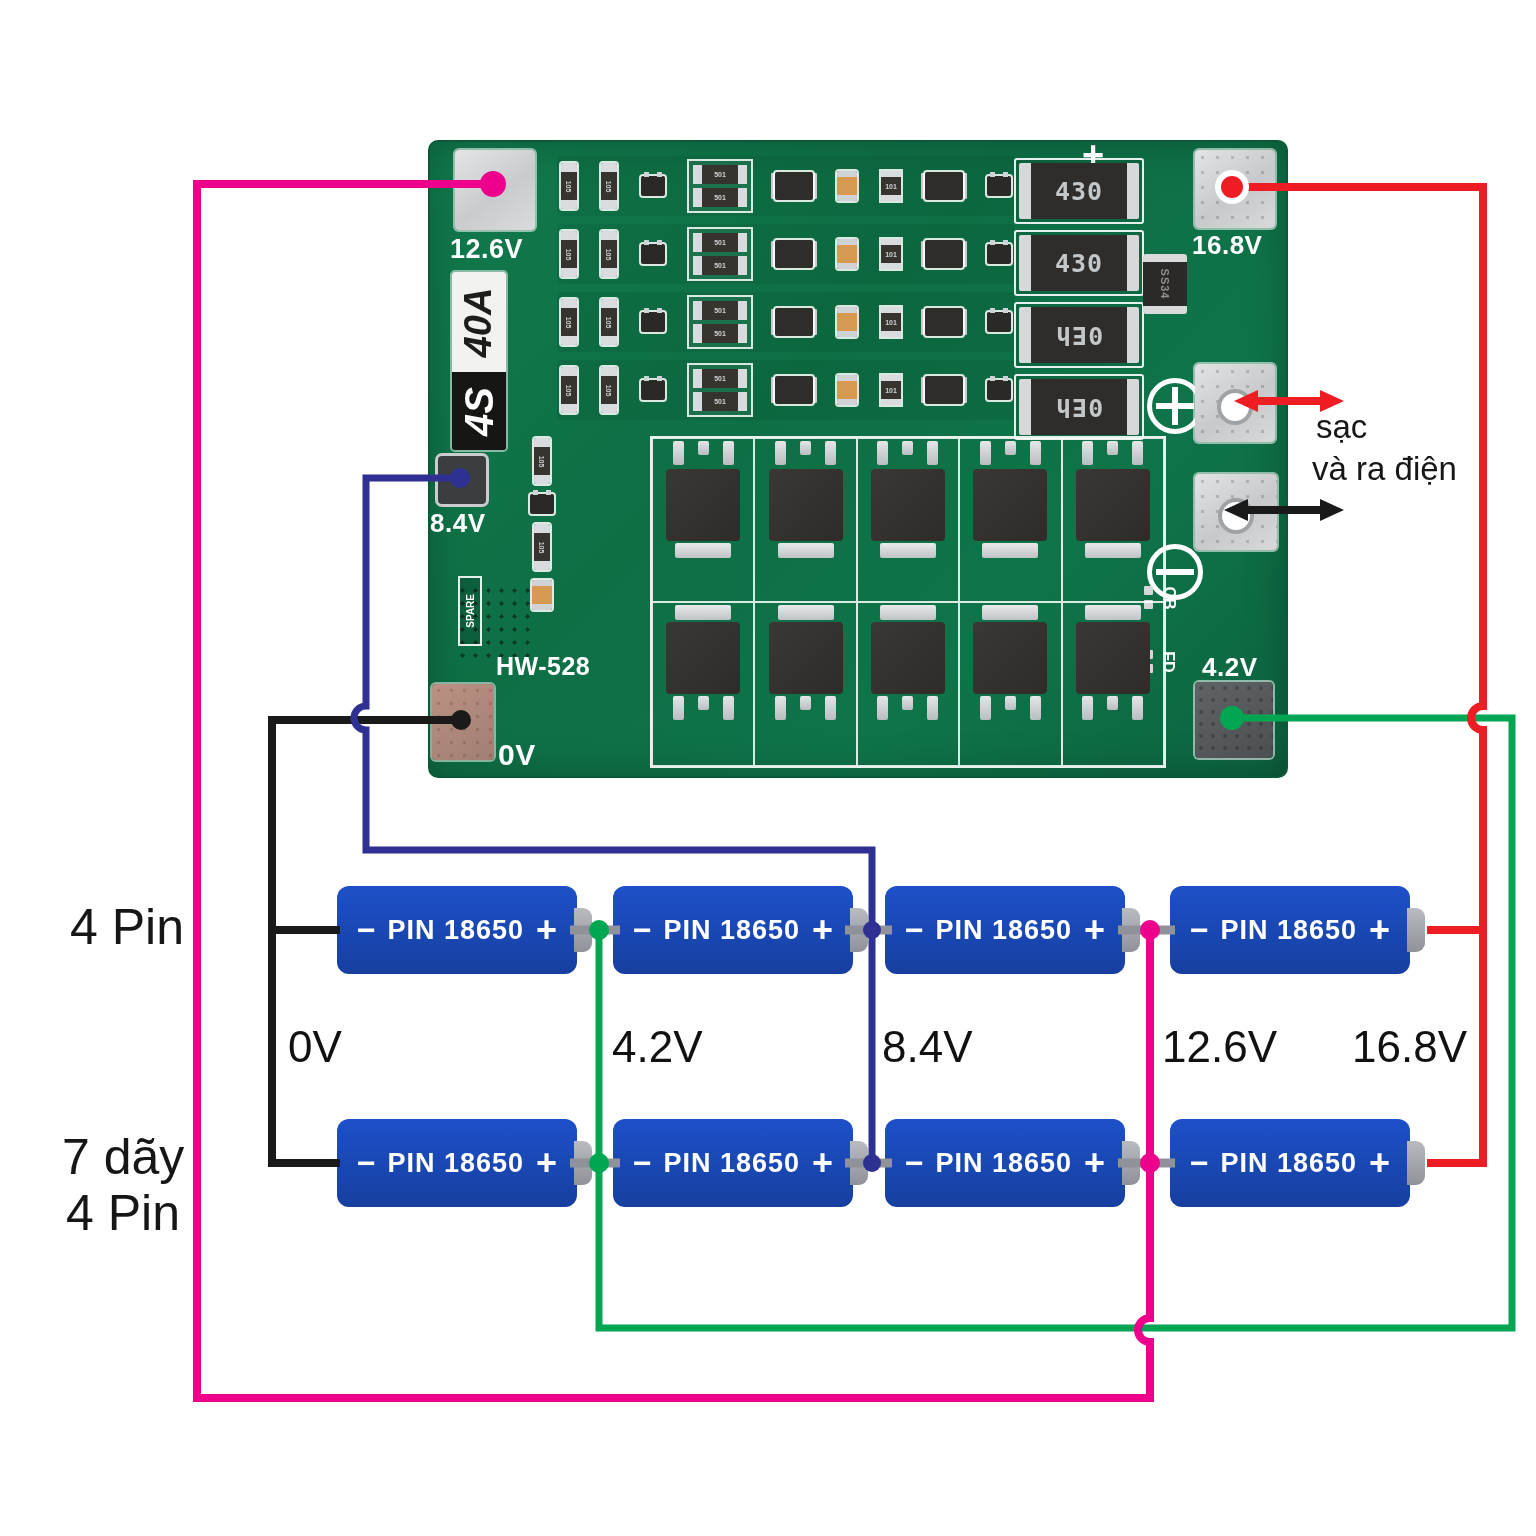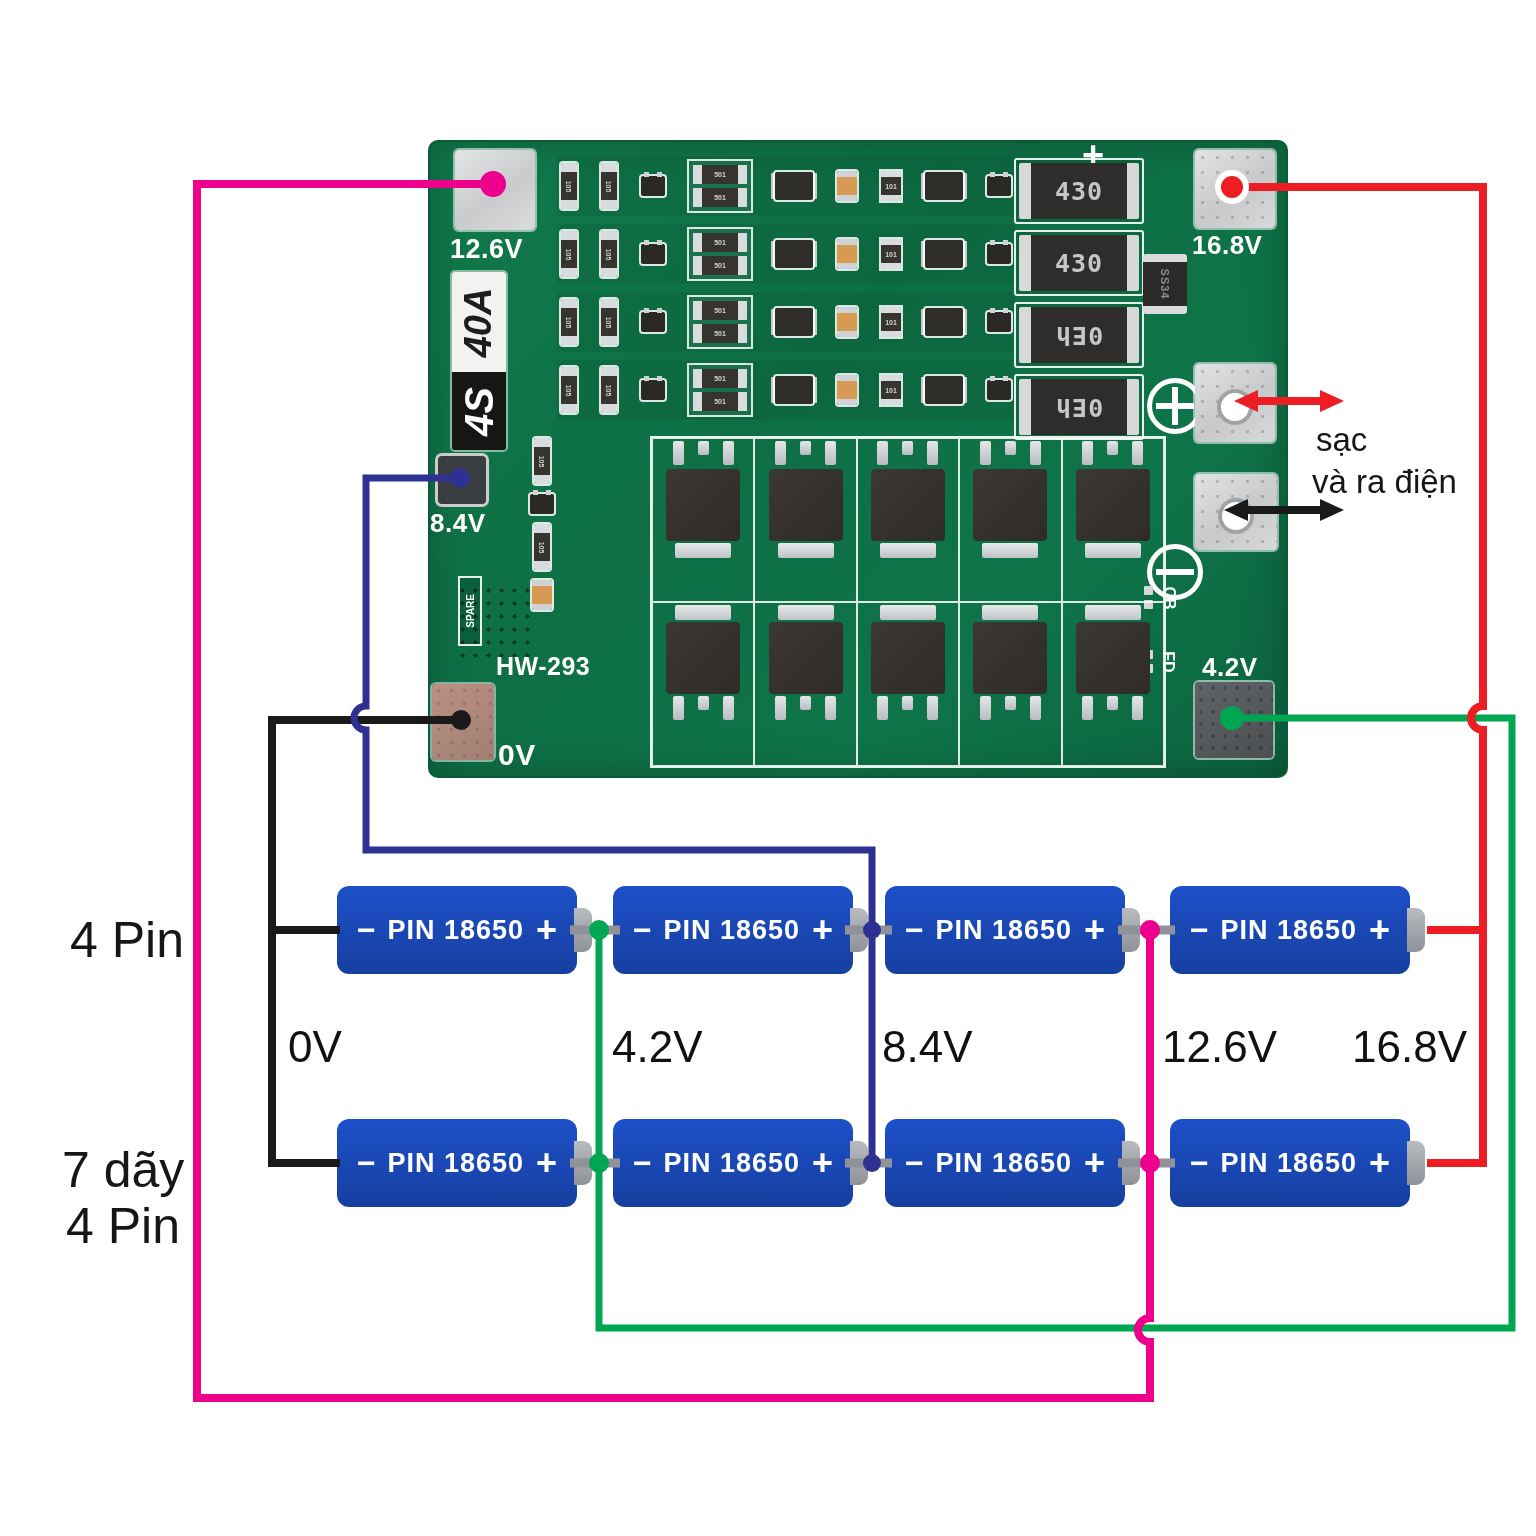--- a/index.html
+++ b/index.html
@@ -85,21 +85,21 @@
   .battery{width:240px;height:88px;background:linear-gradient(180deg,#1d50c9,#163f9f);
            border-radius:12px;display:flex;align-items:center;justify-content:space-between;
            padding:0 20px;box-sizing:border-box;color:#fff;z-index:2;}
   .battery .minus{font-size:32px;font-weight:bold;}
   .battery .plus{font-size:36px;font-weight:bold;}
   .battery .blabel{font-size:27px;font-weight:bold;letter-spacing:1px;}
   .battery .nub{position:absolute;right:-15px;top:50%;margin-top:-22px;width:18px;height:44px;
                 background:linear-gradient(180deg,#b8bcc0,#8f9399);border-radius:0 9px 9px 0;z-index:-1;}
 
   
-  .anno{color:#161616;margin-top:13px;}
+  .anno{color:#161616;}
   #wires{left:0;top:0;z-index:5;pointer-events:none;}
   .lbl-v{font-size:44px;color:#111;font-weight:normal;}
 </style>
 </head>
 <body>
 
 <div id="canvas">
 
   <div id="board" class="abs">
 
@@ -118,21 +118,21 @@
     <div class="abs" style="left:8px;top:314px;width:48px;height:48px;background:#3b3e41;border-radius:4px;box-shadow:0 0 0 3px #caccce;"></div>
     <div class="abs boardlabel" style="left:0px;top:366px;font-size:26px;">8.4V</div>
 
     <div class="abs dotgrid" style="left:26px;top:442px;width:80px;height:82px;"></div>
     <div class="abs sparebox" style="left:28px;top:434px;width:20px;height:66px;">
       <span class="vlabel">SPARE</span>
     </div>
 
     <div class="abs" style="left:2px;top:542px;width:62px;height:76px;border-radius:4px;background:radial-gradient(#3c2e2a33 1.6px,transparent 1.8px),linear-gradient(145deg,#bb9183,#a07f72);background-size:13px 13px,100% 100%;box-shadow:0 0 0 2px rgba(255,255,255,.5);"></div>
     <div class="abs boardlabel" style="left:68px;top:596px;font-size:30px;">0V</div>
-    <div class="abs boardlabel" style="left:66px;top:510px;font-size:25px;">HW-293</div>
+    <div class="abs boardlabel" style="left:66px;top:510px;font-size:25px;">HW-528</div>
 
     <div class="abs" style="left:100px;top:296px;display:flex;flex-direction:column;gap:10px;align-items:center;">
       <div class="rv" style="box-shadow:0 0 0 2px rgba(255,255,255,.85);">
           <b>105</b>
         </div>
       <div class="sot" style="box-shadow:0 0 0 2px rgba(255,255,255,.85);"></div>
       <div class="rv" style="box-shadow:0 0 0 2px rgba(255,255,255,.85);">
           <b>105</b>
         </div>
       <div class="cap" style="box-shadow:0 0 0 2px rgba(255,255,255,.85);"></div>

